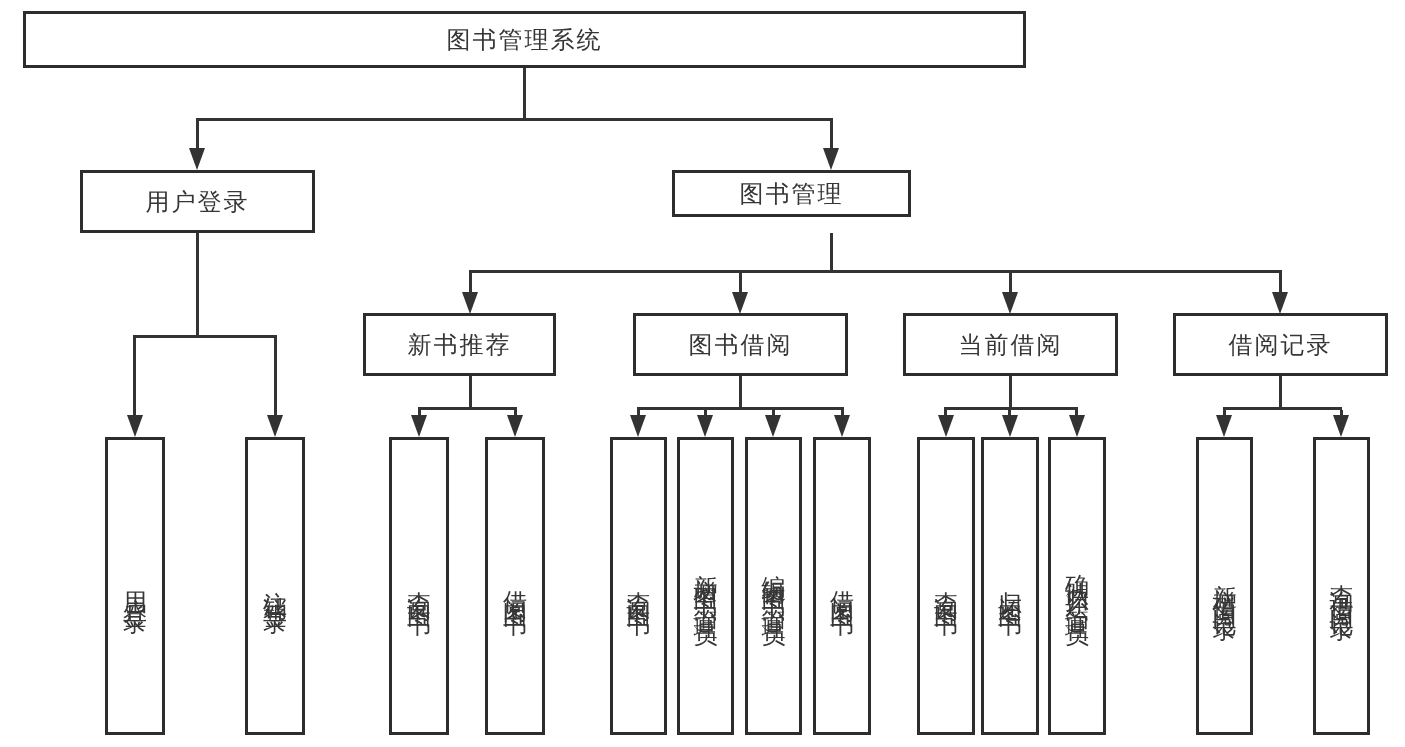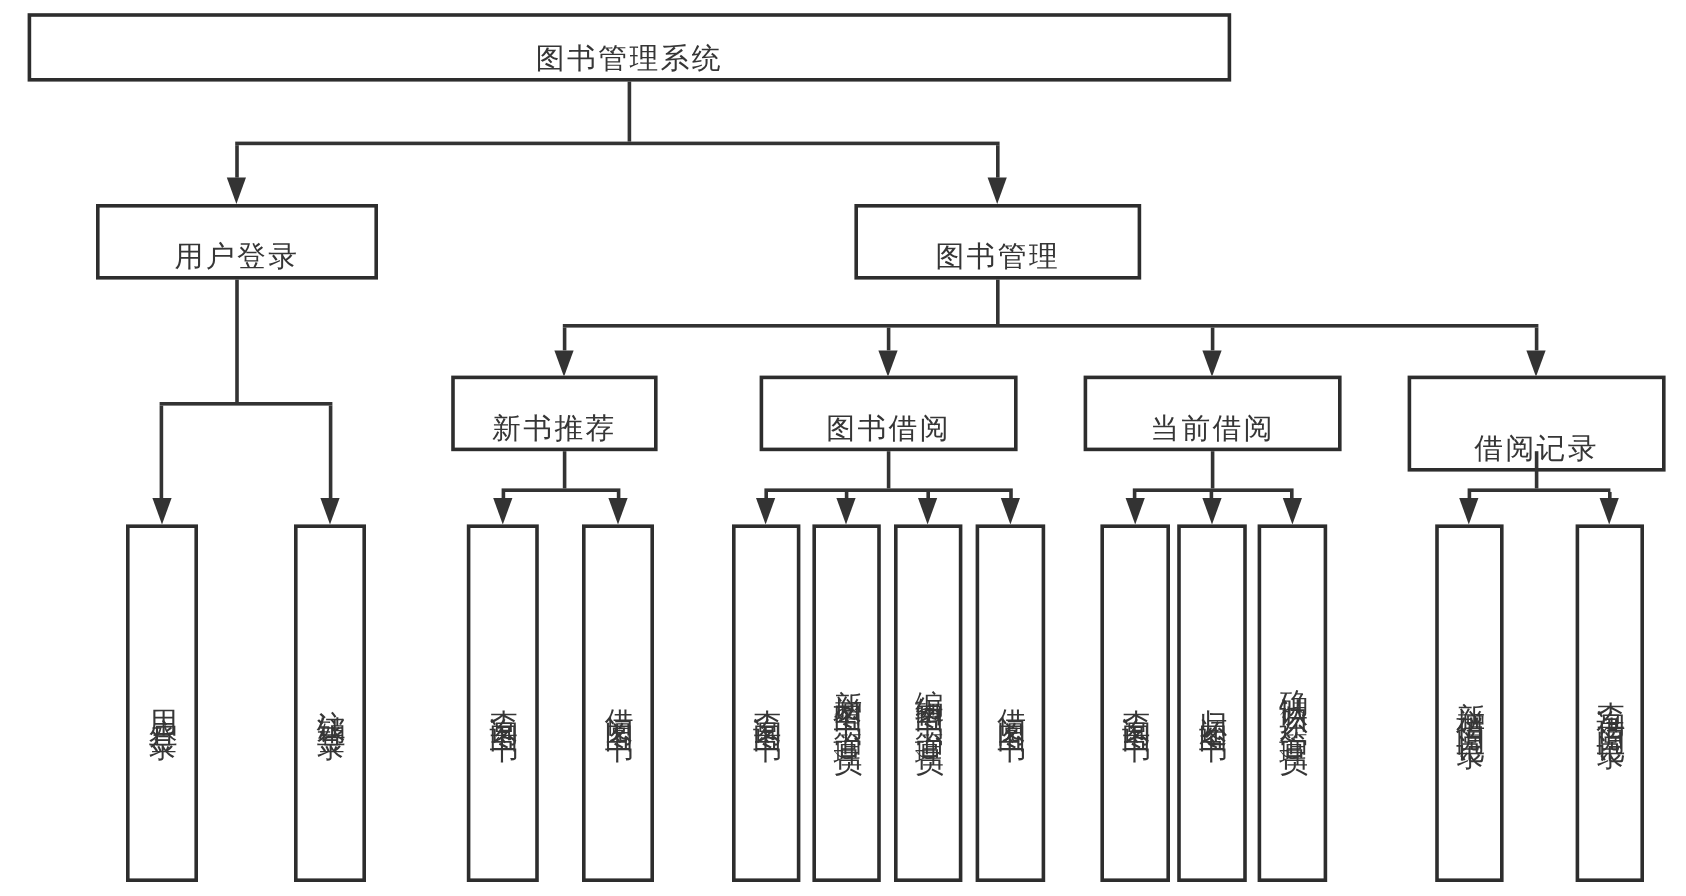--- a/index.html
+++ b/index.html
@@ -3,21 +3,21 @@
 <meta charset="utf-8">
 <style>
   html,body{margin:0;padding:0;background:#ffffff;}
   .canvas{
     position:relative;width:1405px;height:747px;background:#ffffff;
     font-family:"Liberation Sans","DejaVu Sans",sans-serif;overflow:hidden;
   }
   
   .hnode{
     position:absolute;box-sizing:border-box;background:#ffffff;
-    border:3px solid #2d2d2d;display:flex;align-items:flex-end;justify-content:center;
+    border:3px solid #2d2d2d;display:flex;align-items:center;justify-content:center;
     font-size:24px;color:#363636;letter-spacing:2px;white-space:nowrap;
   }
   
   .vnode{
     position:absolute;top:437px;height:298px;box-sizing:border-box;background:#ffffff;
     border:3px solid #2d2d2d;display:flex;align-items:center;justify-content:center;
   }
   .vtext{
     writing-mode:vertical-rl;text-orientation:mixed;white-space:nowrap;
     font-size:24px;line-height:1;letter-spacing:7px;color:#363636;
@@ -46,21 +46,21 @@
   <div class="line" style="left:523px;top:68px;width:3px;height:50px"></div>
   <div class="line" style="left:196px;top:118px;width:637px;height:3px"></div>
   <div class="line" style="left:196px;top:121px;width:3px;height:27px"></div>
   <div class="arrow" style="left:189px;top:148px"></div>
   <div class="line" style="left:830px;top:121px;width:3px;height:27px"></div>
   <div class="arrow" style="left:823px;top:148px"></div>
 
   <div class="hnode" style="left:80px;top:170px;width:235px;height:63px">
     <span>用户登录</span>
   </div>
-  <div class="hnode" style="left:712px;top:170px;width:239px;height:63px">
+  <div class="hnode" style="left:672px;top:170px;width:239px;height:47px">
     <span>图书管理</span>
   </div>
 
   <div class="line" style="left:196px;top:233px;width:3px;height:102px"></div>
   <div class="line" style="left:133px;top:335px;width:144px;height:3px"></div>
   <div class="line" style="left:133px;top:338px;width:3px;height:77px"></div>
   <div class="arrow" style="left:127px;top:415px"></div>
   <div class="line" style="left:274px;top:338px;width:3px;height:77px"></div>
   <div class="arrow" style="left:267px;top:415px"></div>
 
@@ -68,30 +68,30 @@
   <div class="line" style="left:469px;top:270px;width:813px;height:3px"></div>
   <div class="line" style="left:469px;top:273px;width:3px;height:19px"></div>
   <div class="arrow" style="left:462px;top:292px"></div>
   <div class="line" style="left:739px;top:273px;width:3px;height:19px"></div>
   <div class="arrow" style="left:732px;top:292px"></div>
   <div class="line" style="left:1009px;top:273px;width:3px;height:19px"></div>
   <div class="arrow" style="left:1002px;top:292px"></div>
   <div class="line" style="left:1279px;top:273px;width:3px;height:19px"></div>
   <div class="arrow" style="left:1272px;top:292px"></div>
 
-  <div class="hnode" style="left:376px;top:313px;width:172px;height:63px">
+  <div class="hnode" style="left:363px;top:313px;width:193px;height:63px">
     <span>新书推荐</span>
   </div>
   <div class="hnode" style="left:903px;top:313px;width:215px;height:63px">
     <span>当前借阅</span>
   </div>
   <div class="hnode" style="left:633px;top:313px;width:215px;height:63px">
     <span>图书借阅</span>
   </div>
-  <div class="hnode" style="left:1173px;top:313px;width:215px;height:80px">
+  <div class="hnode" style="left:1173px;top:313px;width:215px;height:63px">
     <span>借阅记录</span>
   </div>
 
   <div class="line" style="left:469px;top:376px;width:3px;height:31px"></div>
   <div class="line" style="left:418px;top:407px;width:99px;height:3px"></div>
   <div class="line" style="left:418px;top:410px;width:3px;height:5px"></div>
   <div class="arrow" style="left:411px;top:415px"></div>
   <div class="line" style="left:514px;top:410px;width:3px;height:5px"></div>
   <div class="arrow" style="left:507px;top:415px"></div>
 

